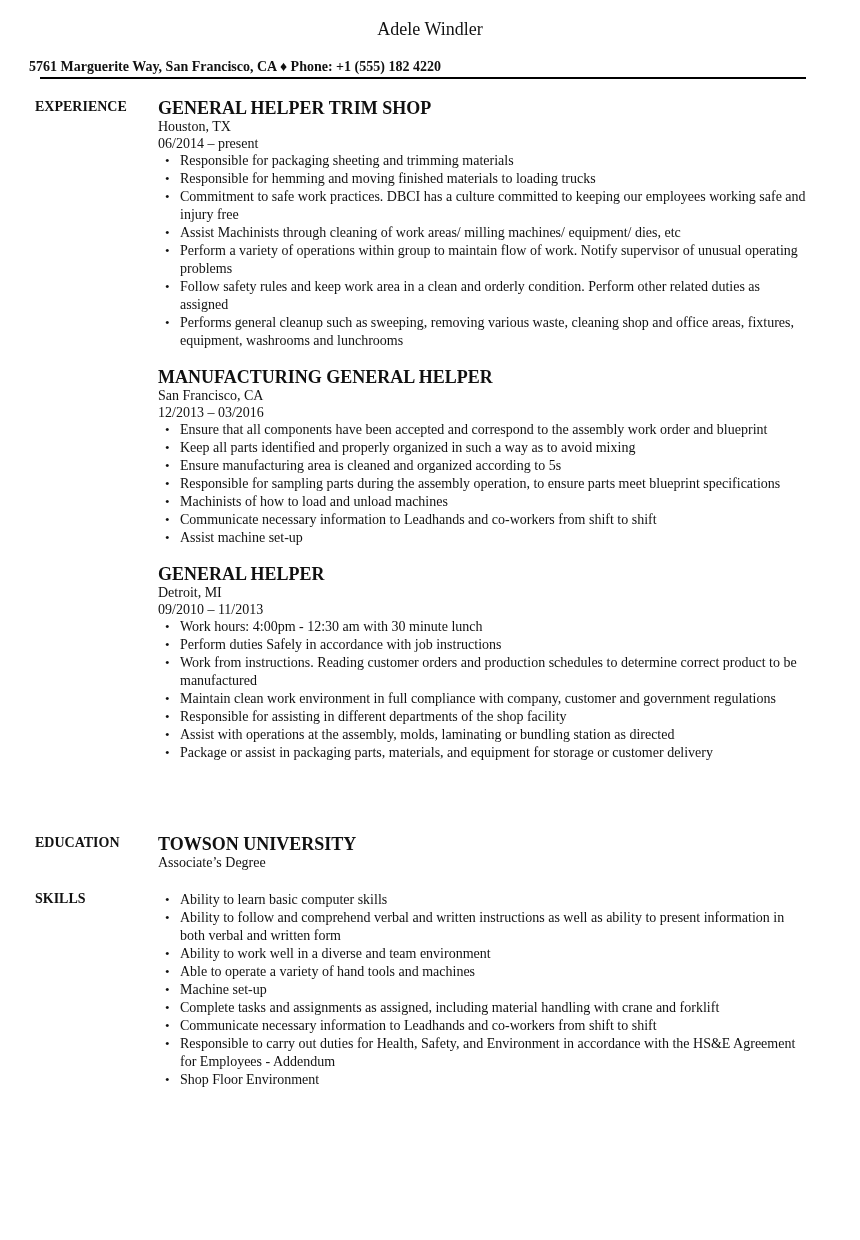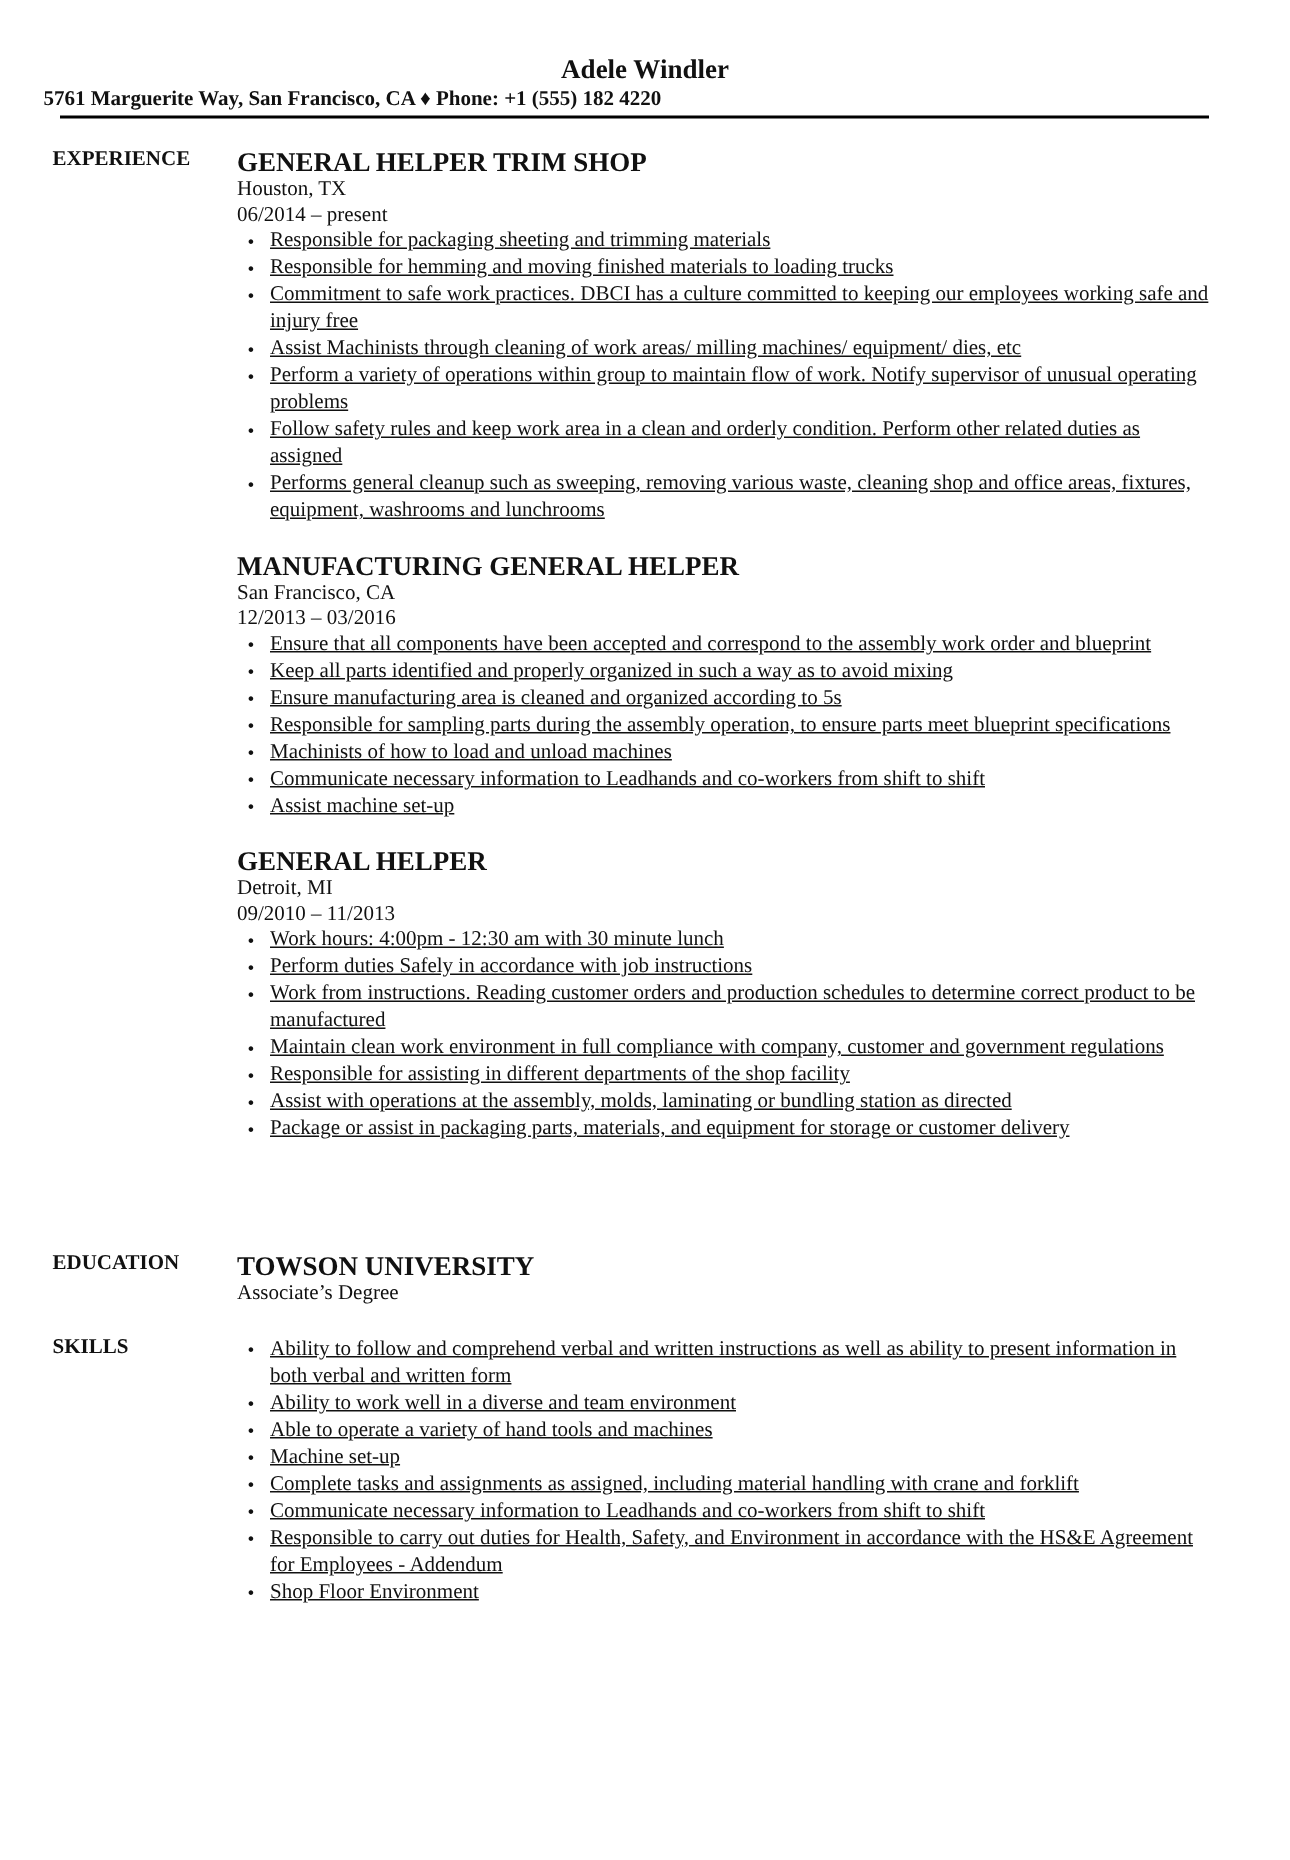--- a/index.html
+++ b/index.html
@@ -1,40 +1,40 @@
 <!DOCTYPE html>
 <html><head>
 <meta charset="utf-8">
 <style>
   html, body { margin: 0; padding: 0; background: #ffffff; }
   body {
     width: 860px; height: 1240px; position: relative; overflow: hidden;
     font-family: "Liberation Serif", serif; color: #111111;
   }
   .name {
-    position: absolute; top: 36px; left: 0; width: 860px; text-align: center;
-    font-size: 18px; font-weight: bold;
+    position: absolute; top: 19px; left: 0; width: 860px; text-align: center;
+    font-size: 18px; font-weight: normal;
   }
   .contact {
     position: absolute; top: 59px; left: 0; width: 846px; 
     font-size: 14px; font-weight: bold; margin-left: 29px;
   }
   .rule {
     position: absolute; top: 77px; left: 40px; width: 766px; height: 2px; background: #000;
   }
   .section { position: absolute; left: 0; width: 860px; }
   .sec-label {
     position: absolute; left: 35px; top: 0; font-size: 14px; font-weight: bold;
   }
   .sec-body { position: absolute; left: 158px; top: 0; width: 650px; }
   .job { margin-bottom: 18px; }
   .job-title { font-size: 18px; font-weight: bold; line-height: 18px; height: 19px; }
   .job-loc { font-size: 14px; font-weight: normal; line-height: 17px; }
   .job-dates { font-size: 14px; line-height: 17px; }
-  ul { margin: 0; padding: 0 0 0 22px; list-style: none; text-decoration: underline; }
+  ul { margin: 0; padding: 0 0 0 22px; list-style: none; }
   li {
     position: relative; font-size: 14px; line-height: 18px;
   }
   li::before {
     content: "\2022"; position: absolute; left: -15px; top: 0; font-size: 13px;
   }
 </style>
 </head>
 <body>
 
@@ -99,20 +99,21 @@
   <div class="sec-body">
     <div class="job-title">TOWSON UNIVERSITY</div>
     <div class="job-loc">Associate’s Degree</div>
   </div>
 </div>
 
 <div class="section" style="top:891px;">
   <div class="sec-label">SKILLS</div>
   <div class="sec-body">
     <ul>
+      <li>Ability to learn basic computer skills</li>
       <li>Ability to follow and comprehend verbal and written instructions as well as ability to present information in both verbal and written form</li>
       <li>Ability to work well in a diverse and team environment</li>
       <li>Able to operate a variety of hand tools and machines</li>
       <li>Machine set-up</li>
       <li>Complete tasks and assignments as assigned, including material handling with crane and forklift</li>
       <li>Communicate necessary information to Leadhands and co-workers from shift to shift</li>
       <li>Responsible to carry out duties for Health, Safety, and Environment in accordance with the HS&amp;E Agreement for Employees - Addendum</li>
       <li>Shop Floor Environment</li>
     </ul>
   </div>

